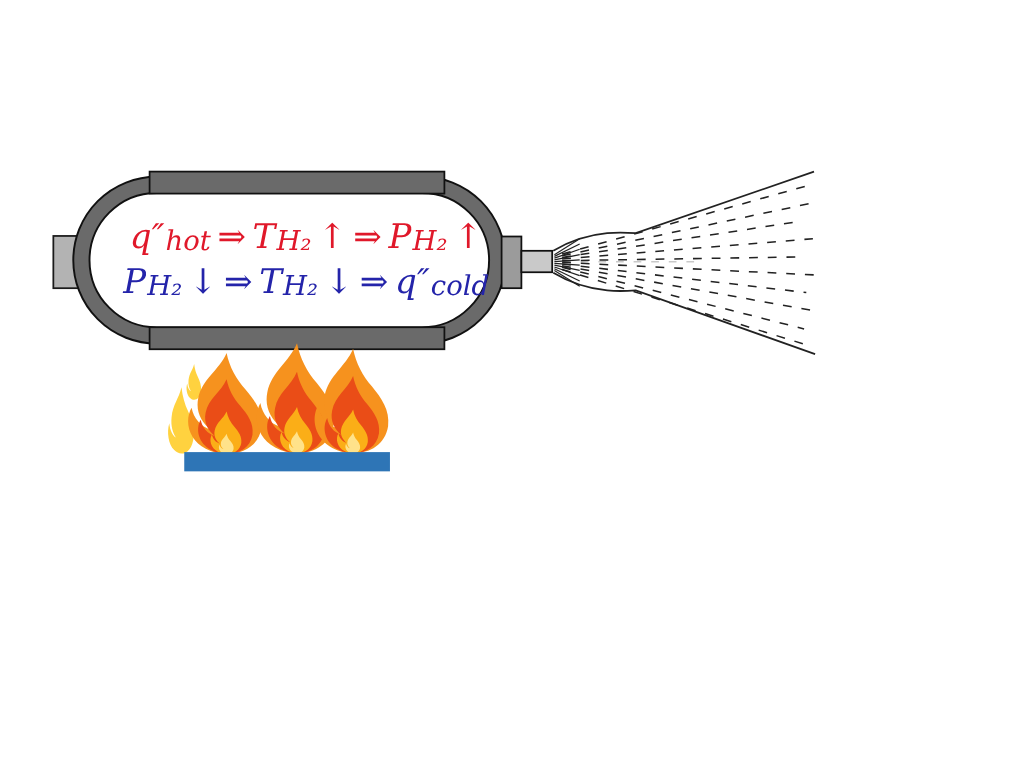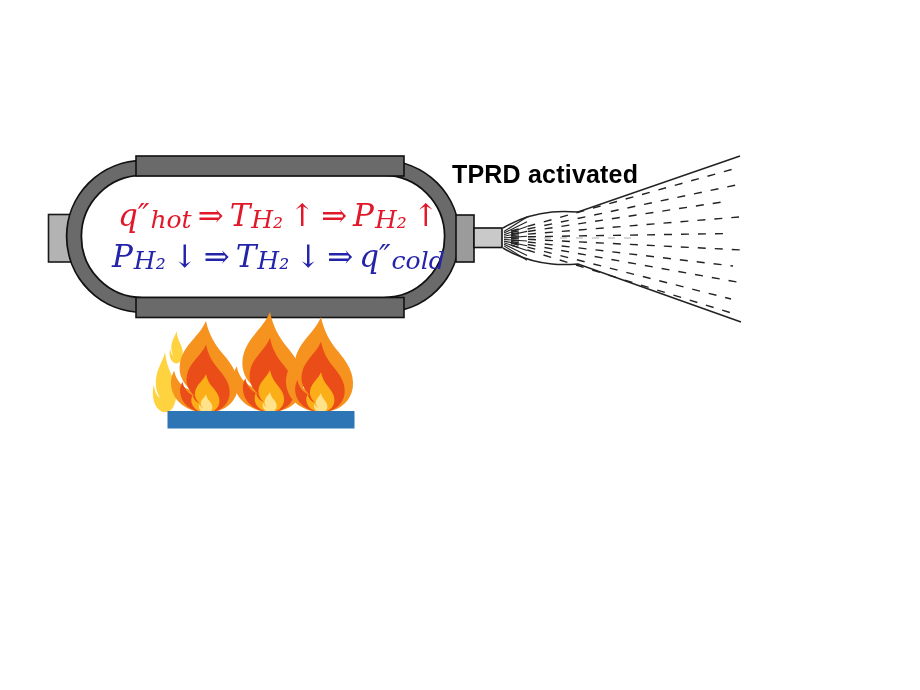--- a/index.html
+++ b/index.html
@@ -89,21 +89,20 @@
         <use href="#flameP" fill="#F6921E"></use>
         <use href="#flameP" transform="translate(13,30.2) scale(0.74)" fill="#EA4D17"></use>
         <use href="#flameP" transform="translate(29,67.3) scale(0.42)" fill="#FBAE17"></use>
         <use href="#flameP" transform="translate(40,92.8) scale(0.20)" fill="#FFE28A"></use>
       </g>
 
       <rect x="167.5" y="411" width="187" height="17.5" fill="#2E75B6"></rect>
     </g>
   </svg>
 
-  <div class="tprd-label">TPRD activated</div>
 
   <div class="equations">
     <div class="eq-row eq-hot">
       <span class="tok">
           <span>q″</span>
           <span class="sub">hot</span>
         </span>
       <span class="tok arr">⇒</span>
       <span class="tok">
           <span>T</span>

